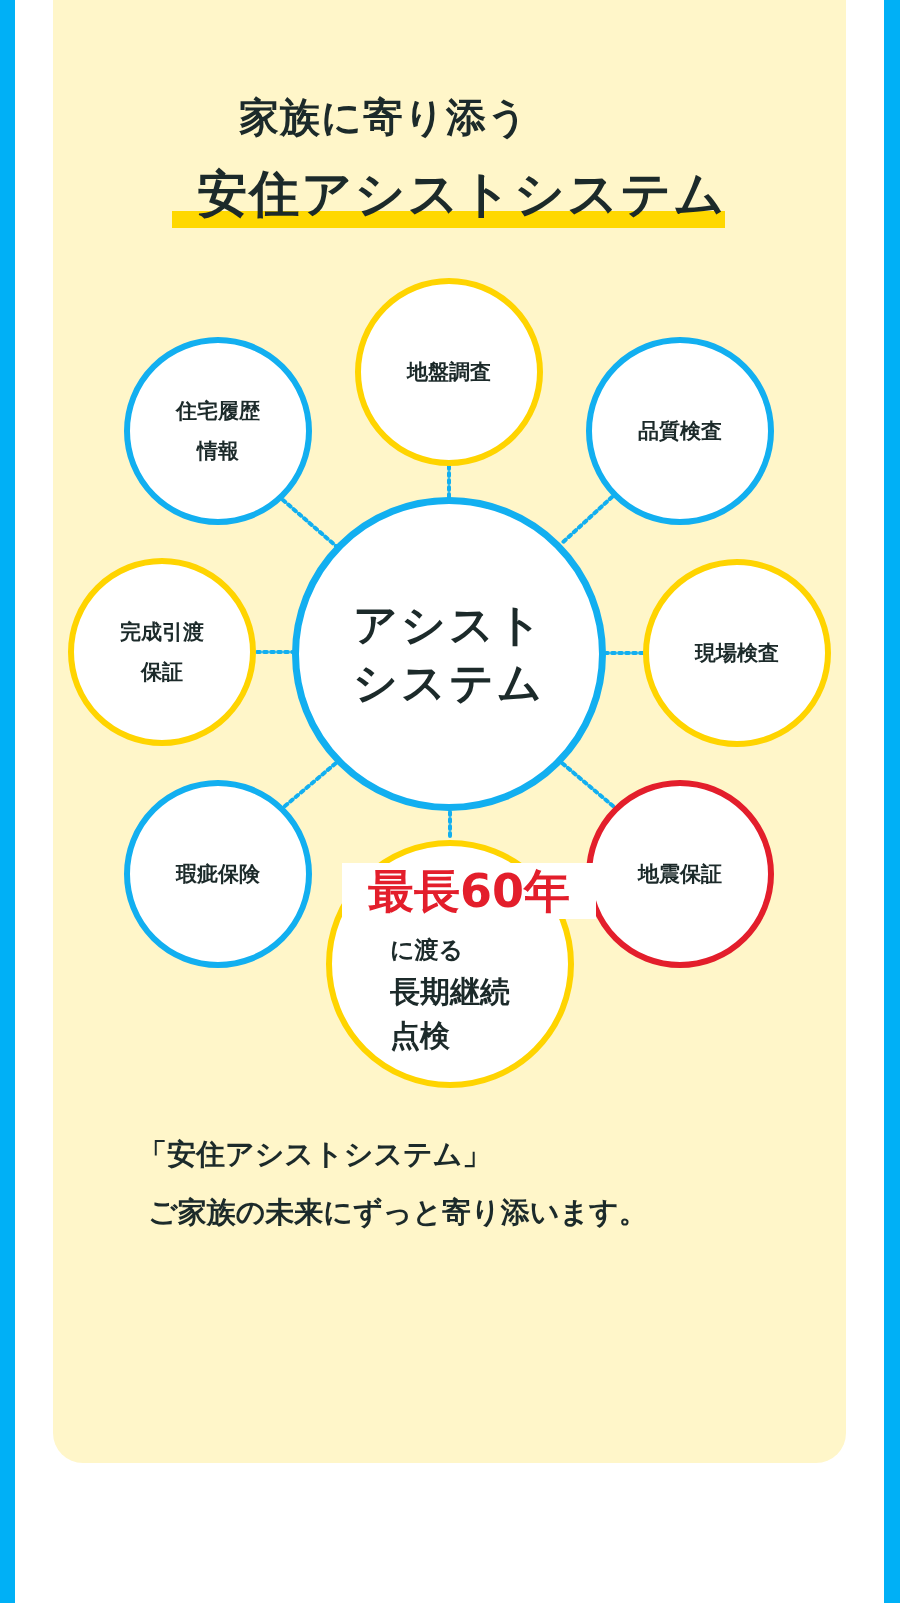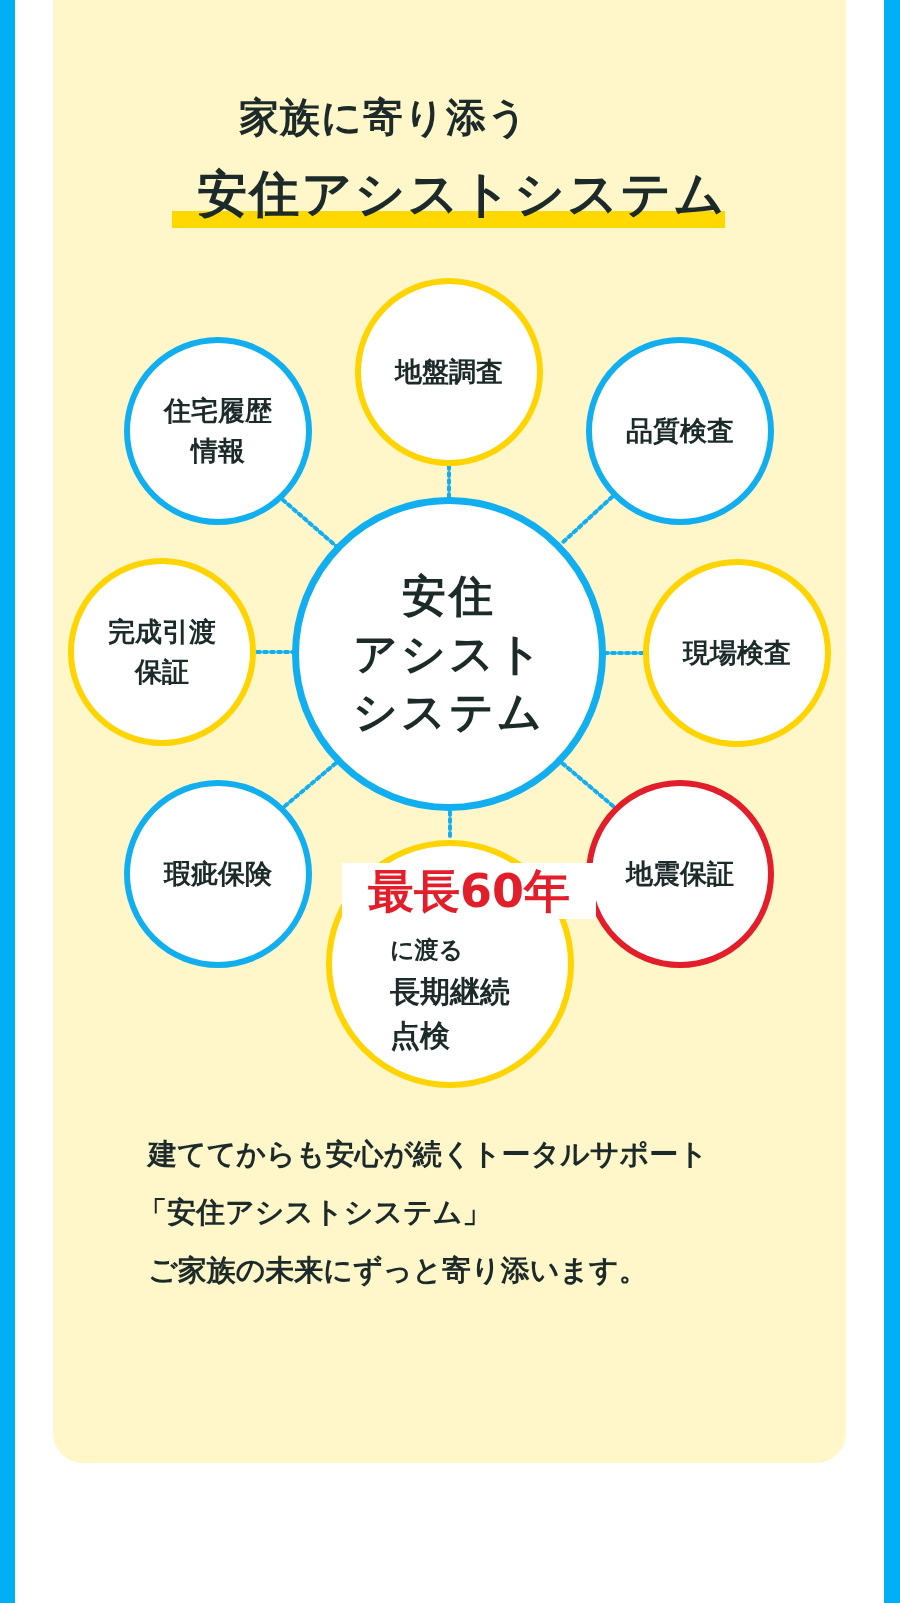--- a/index.html
+++ b/index.html
@@ -31,21 +31,21 @@
   svg.lines { position:absolute; left:0; top:0; width:900px; height:1603px; }
   .circle {
     position:absolute; box-sizing:border-box; border-radius:50%;
     background:#ffffff; border:6px solid #00adef;
     display:flex; align-items:center; justify-content:center; text-align:center;
     font-weight:bold; color:#1c2a2a;
   }
   .circle.blue { border-color:#12aff0; }
   .circle.yellow { border-color:#ffd400; }
   .circle.red { border-color:#e31e2b; }
-  .sat { width:188px; height:188px; font-size:27px; line-height:40px;text-align:center; }
+  .sat { width:188px; height:188px; font-size:21px; line-height:40px;text-align:center; }
   .center-c { width:314px; height:314px; font-size:44px; line-height:58px; border-width:7px; letter-spacing:3px; }
   .bottom-c { width:248px; height:248px; font-size:28px; line-height:42px; }
   .badge {
     position:absolute; left:342px; top:863px; width:254px; height:56px;
     background:#ffffff; color:#e31e2b; font-weight:bold; font-size:46px;
     text-align:center; line-height:56px; z-index:3;
   }
   .bottom-text {
     position:absolute; left:450px; top:930px; transform:translateX(-50%);
     text-align:left; font-weight:bold; color:#1c2a2a; z-index:3; white-space:nowrap;
@@ -79,21 +79,20 @@
     <line x1="613" y1="806" x2="562" y2="763"></line>
     <line x1="450" y1="812" x2="450" y2="840"></line>
     <line x1="285" y1="806" x2="336" y2="763"></line>
     <line x1="257" y1="652" x2="293" y2="652"></line>
     <line x1="283" y1="500" x2="336" y2="546"></line>
   </g>
 </svg>
 
 <div class="circle blue center-c" style="left:292px; top:497px;">
   <div>
-    <div>安住</div>
     <div>アシスト</div>
     <div>システム</div>
   </div>
 </div>
 
 <div class="circle yellow sat" style="left:355px; top:278px;">
   <span>地盤調査</span>
 </div>
 
 <div class="circle blue sat" style="left:586px; top:337px;">
@@ -128,16 +127,15 @@
 </div>
 
 <div class="circle blue sat" style="left:124px; top:337px;">
   <div>
     <div>住宅履歴</div>
     <div>情報</div>
   </div>
 </div>
 
 <div class="desc">
-  <p>建ててからも安心が続くトータルサポート</p>
   <p class="indent">「安住アシストシステム」</p>
   <p>ご家族の未来にずっと寄り添います。</p>
 </div>
 
 </body></html>

